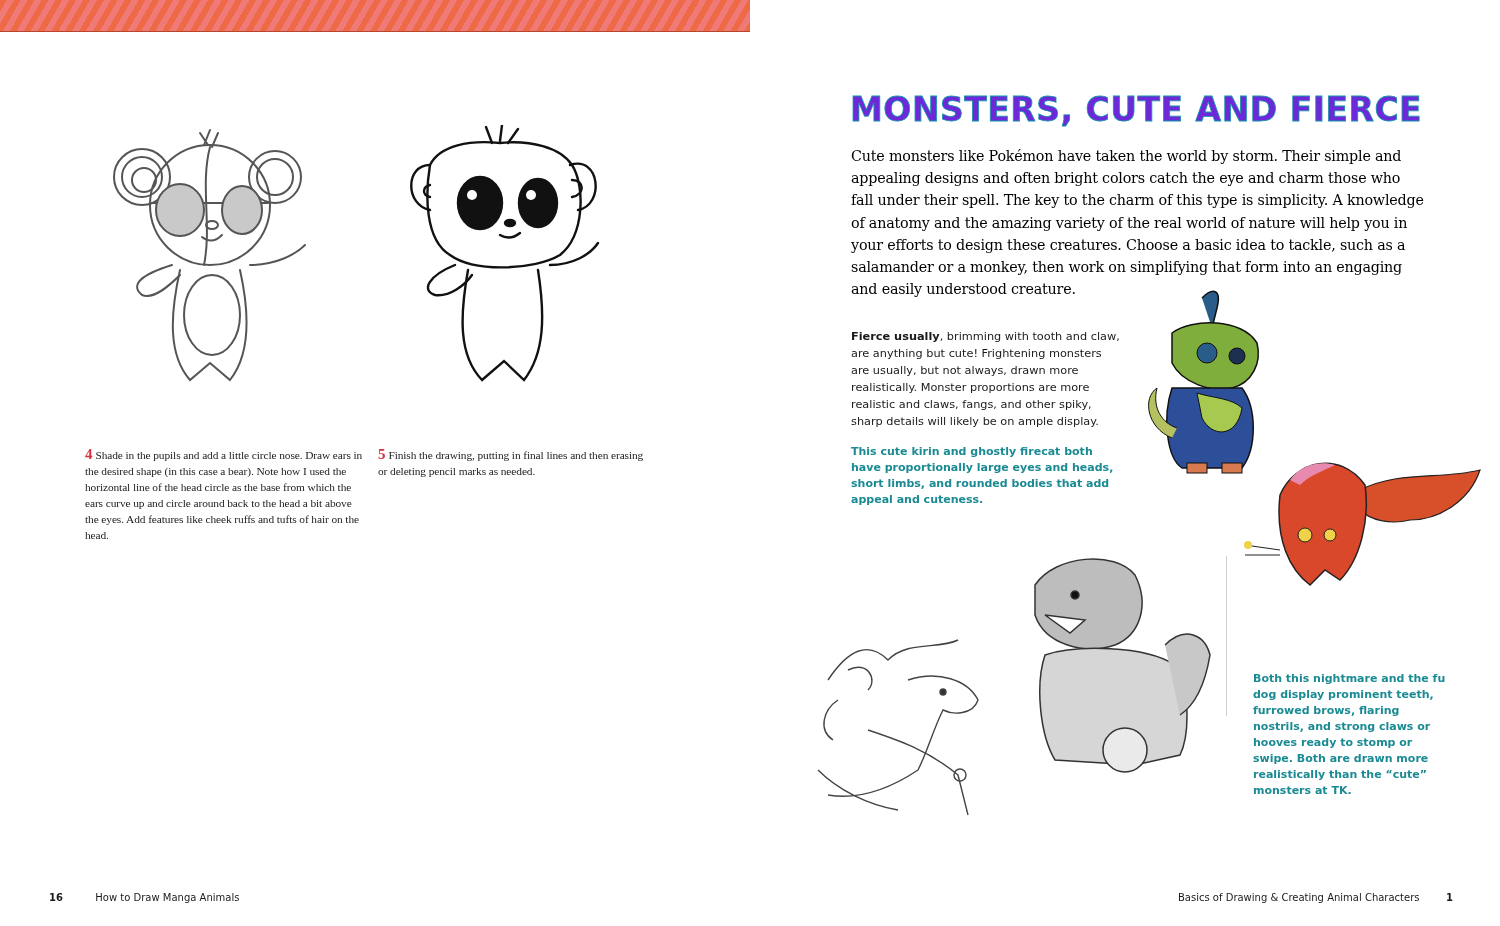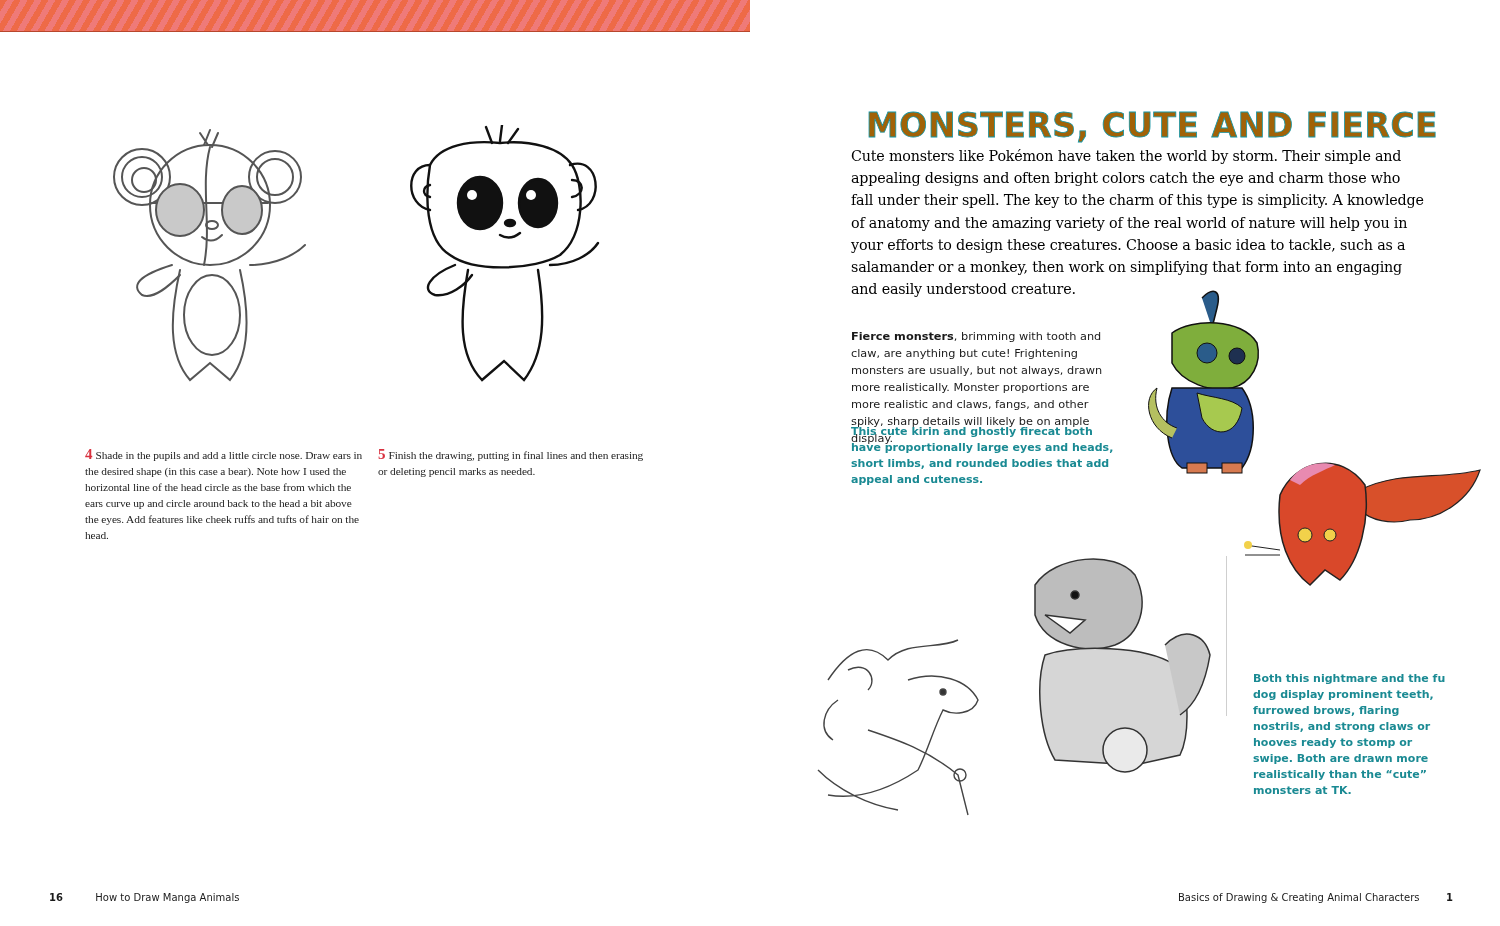--- a/index.html
+++ b/index.html
@@ -12,39 +12,39 @@
     background: repeating-linear-gradient(120deg, #ee6a47 0px, #ee6a47 6px, #ef7a78 6px, #ef7a78 12px);
     border-bottom: 1px solid #b8462d;
   }
   .art { position: absolute; }
   .step-text {
     position: absolute; font-size: 11.4px; line-height: 16px; color: #222;
     font-family: Liberation Serif, serif; letter-spacing: -0.1px;
   }
   .step-num { color: #d8313f; font-weight: bold; font-size: 15px; margin-right: 3px; }
   .title {
-    position: absolute; left: 850px; top: 90px; margin: 16px;
+    position: absolute; left: 850px; top: 90px; margin: 0;
     font-family: "DejaVu Sans", sans-serif; font-weight: bold; font-size: 33px; letter-spacing: 0.5px;
-    color: #a16207; text-align: center; -webkit-text-stroke: 0.8px #1597a8;
+    color: #6d28d9; text-align: center; -webkit-text-stroke: 0.8px #1597a8;
   }
   .intro {
     position: absolute; left: 851px; top: 145px; width: 575px;
     font-family: "DejaVu Serif", serif; font-size: 14.3px; line-height: 22.2px; color: #000000;
     letter-spacing: -0.2px;
   }
   .fierce {
     position: absolute; left: 851px; top: 328px; width: 270px;
     font-family: "DejaVu Sans", sans-serif; font-size: 11.3px; line-height: 17px; color: #1a1a1a;
   }
   .fierce b { font-weight: bold; }
   .caption {
     position: absolute; font-family: "DejaVu Sans", sans-serif; font-weight: bold;
     font-size: 11px; line-height: 16px; color: #1a8a93;
   }
-  .cap1 { left: 851px; top: 424px; width: 270px; }
+  .cap1 { left: 851px; top: 444px; width: 270px; }
   .cap2 { left: 1253px; top: 671px; width: 195px; }
   .footer {
     position: absolute; top: 880px; font-family: "DejaVu Sans", sans-serif;
     font-size: 10px; color: #1a1a1a; margin-top: 12px;
   }
   .folio { font-weight: bold; }
   .divider-line { position: absolute; left: 1226px; top: 556px; width: 1px; height: 160px; background: #cfcfcf; }
 </style>
 </head>
 <body>
@@ -103,21 +103,21 @@
 <div class="footer" style="left:49px">
   <span class="folio">16</span>
   <span style="display:inline-block;width:26px"></span>
   <span>How to Draw Manga Animals</span>
 </div>
 
 <h1 class="title">MONSTERS, CUTE AND FIERCE</h1>
 <div class="intro">Cute monsters like Pokémon have taken the world by storm. Their simple and appealing designs and often bright colors catch the eye and charm those who fall under their spell. The key to the charm of this type is simplicity. A knowledge of anatomy and the amazing variety of the real world of nature will help you in your efforts to design these creatures. Choose a basic idea to tackle, such as a salamander or a monkey, then work on simplifying that form into an engaging and easily understood creature.</div>
 
 <div class="fierce">
-  <b>Fierce monsters</b><span>, brimming with tooth and claw, are anything but cute! Frightening monsters are usually, but not always, drawn more realistically. Monster proportions are more realistic and claws, fangs, and other spiky, sharp details will likely be on ample display.</span>
+  <b>Fierce usually</b><span>, brimming with tooth and claw, are anything but cute! Frightening monsters are usually, but not always, drawn more realistically. Monster proportions are more realistic and claws, fangs, and other spiky, sharp details will likely be on ample display.</span>
 </div>
 <div class="caption cap1">This cute kirin and ghostly firecat both have proportionally large eyes and heads, short limbs, and rounded bodies that add appeal and cuteness.</div>
 
 <svg class="art" style="left:1142px;top:288px" width="140" height="195" viewBox="0 0 140 195">
   <path d="M60 10 C70 0 80 0 75 20 L70 40" fill="#2a5c8a" stroke="#111" stroke-width="1.5"></path>
   <path d="M30 45 C50 30 100 30 115 55 C120 75 110 95 90 100 C70 105 40 95 30 75 Z" fill="#7fae3c" stroke="#111" stroke-width="1.5"></path>
   <circle cx="65" cy="65" r="10" fill="#2a5c8a" stroke="#111"></circle>
     <circle cx="95" cy="68" r="8" fill="#1e3050" stroke="#111"></circle>
   <path d="M30 100 C20 130 25 170 40 180 L100 180 C115 160 115 120 100 100 Z" fill="#2d4f9a" stroke="#111" stroke-width="1.5"></path>
   <path d="M55 105 C70 110 90 110 100 120 C95 150 70 150 60 130 Z" fill="#a7c94f" stroke="#111"></path>

